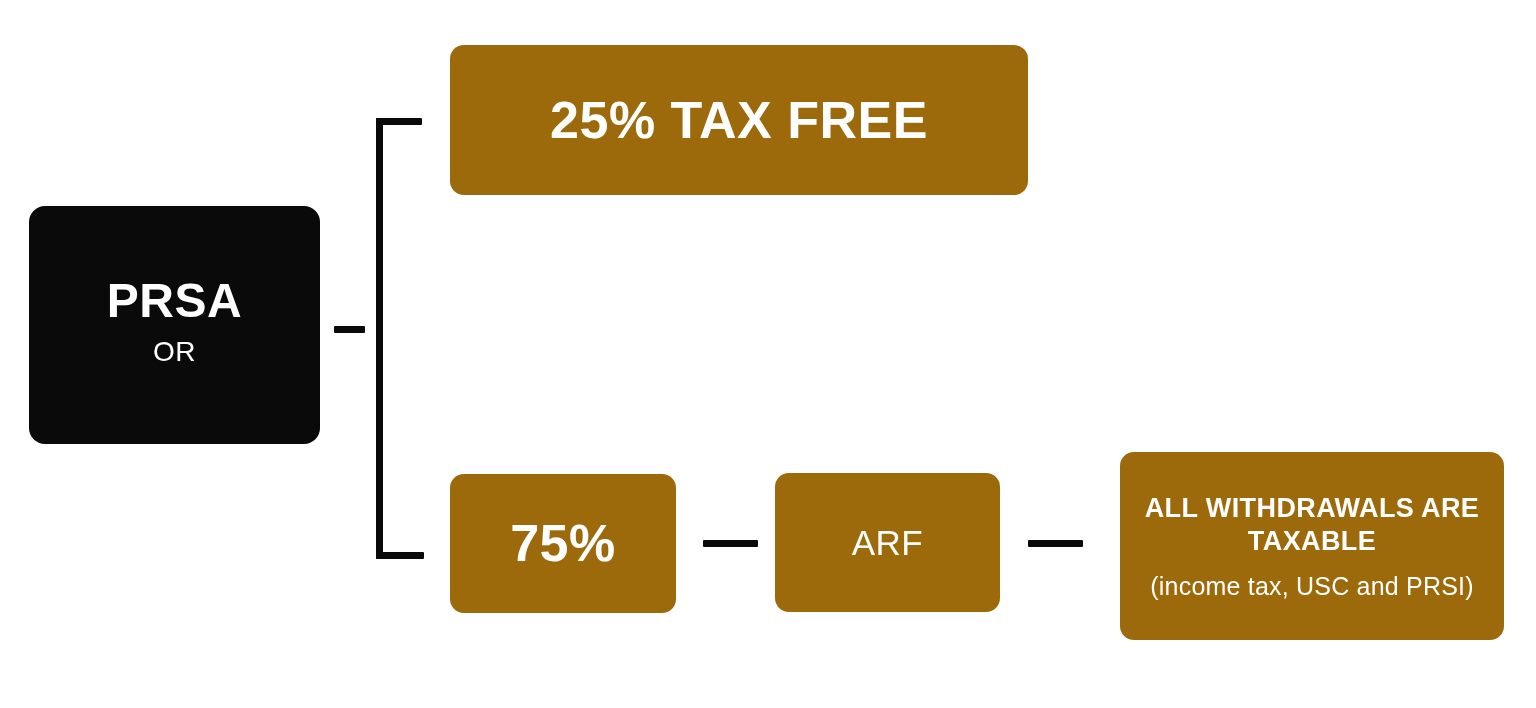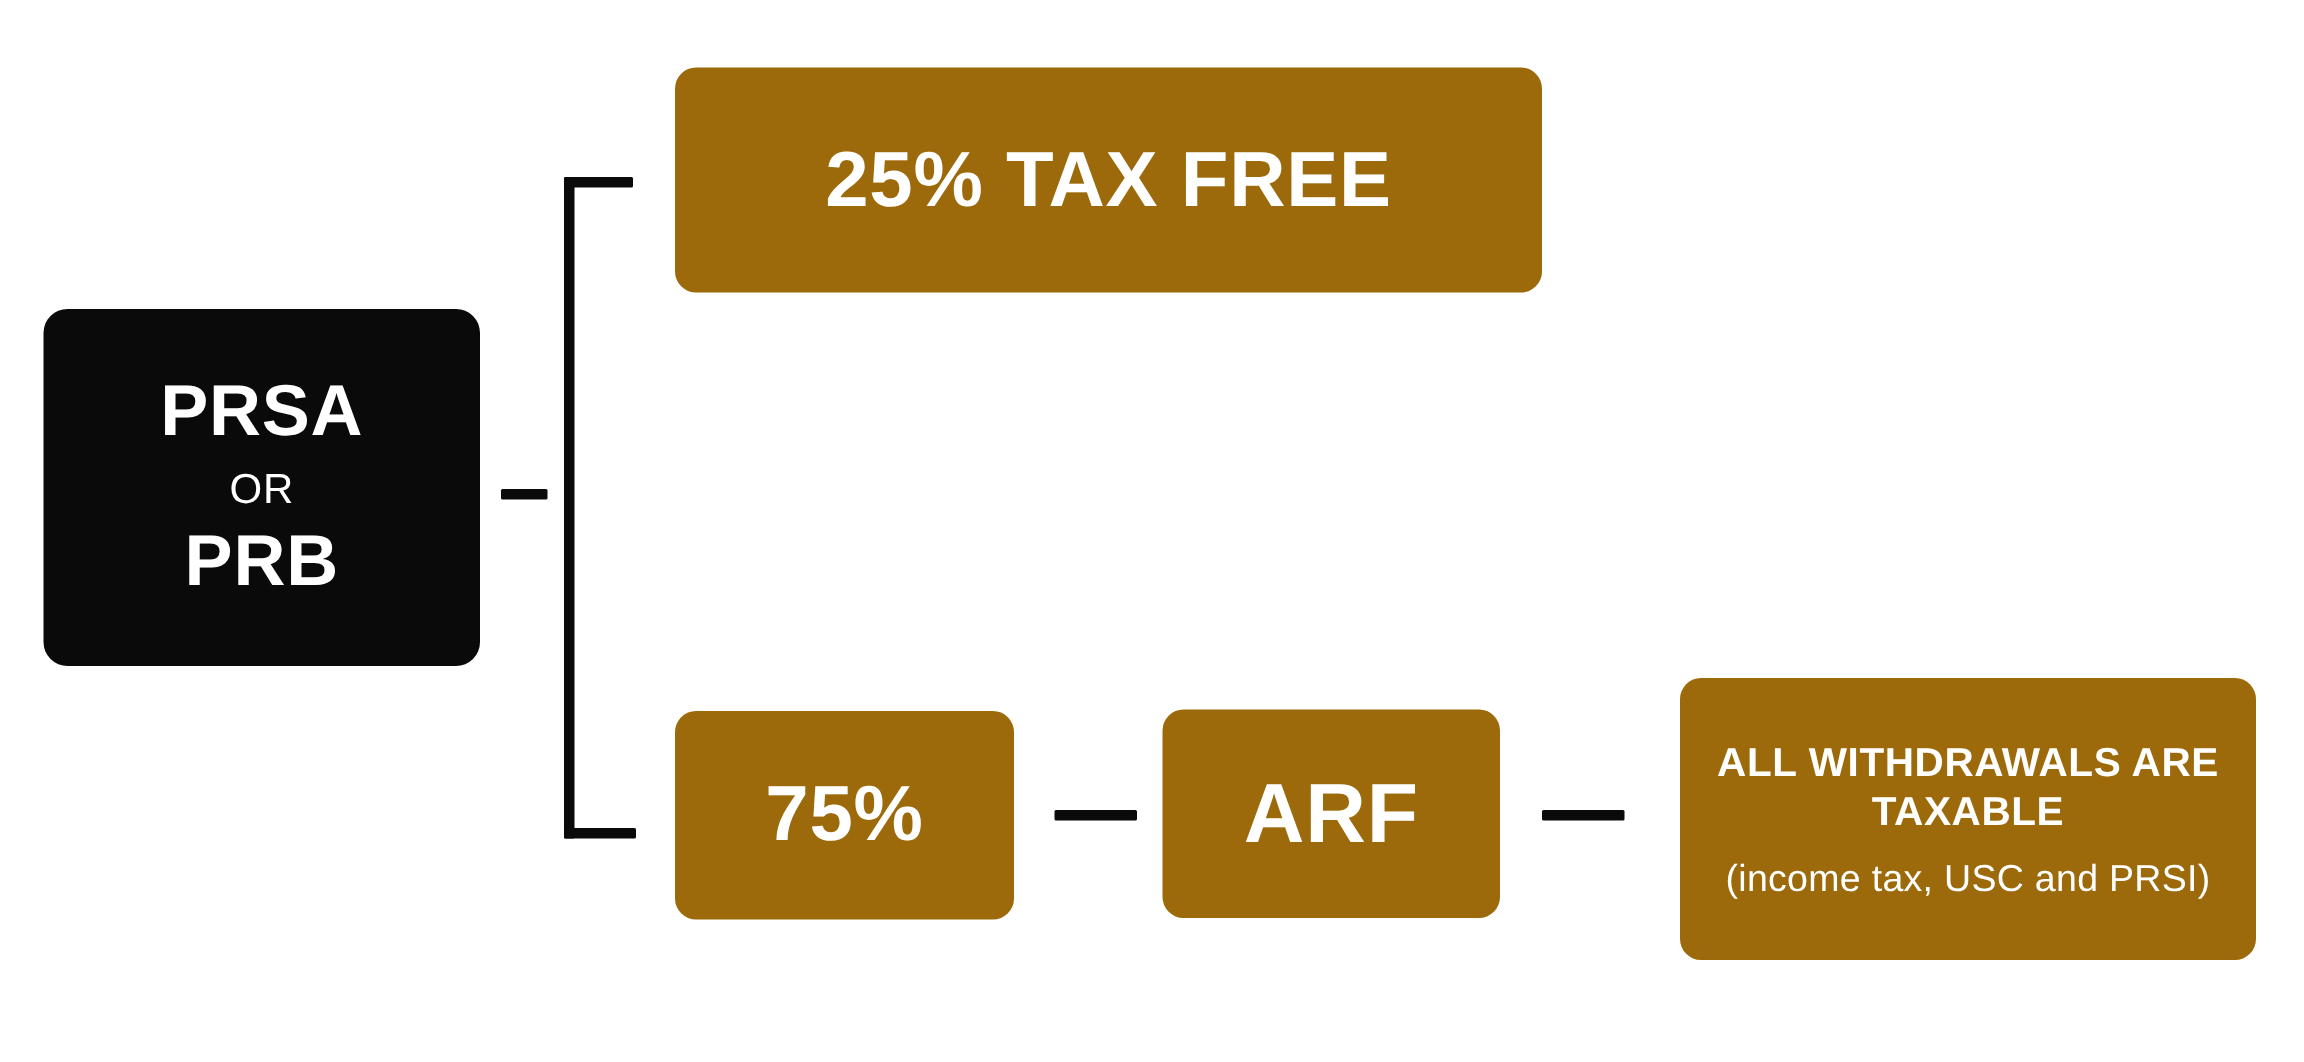--- a/index.html
+++ b/index.html
@@ -83,22 +83,22 @@
     text-align: center;
   }
 
   #node-arf {
     left: 775px;
     top: 473px;
     width: 225px;
     height: 139px;
   }
   #node-arf .label {
-    font-size: 56px;
-    font-weight: 700;
+    font-size: 35px;
+    font-weight: 400;
     letter-spacing: 0.5px;
   }
 
   #node-withdrawals {
     left: 1120px;
     top: 452px;
     width: 384px;
     height: 188px;
     padding: 16px 14px;
   }
@@ -161,21 +161,20 @@
   }
 </style>
 </head>
 <body>
 
 <div id="canvas">
 
   <div class="node" id="node-source">
     <span class="big">PRSA</span>
     <span class="small">OR</span>
-    <span class="big">PRB</span>
   </div>
 
   <div class="conn conn-h" id="conn-source-stub"></div>
   <div class="conn conn-v" id="conn-bracket-spine"></div>
   <div class="conn conn-h" id="conn-bracket-top-arm"></div>
   <div class="conn conn-h" id="conn-bracket-bottom-arm"></div>
   <div class="conn conn-h" id="conn-75-arf"></div>
   <div class="conn conn-h" id="conn-arf-withdrawals"></div>
 
   <div class="node gold" id="node-taxfree">

